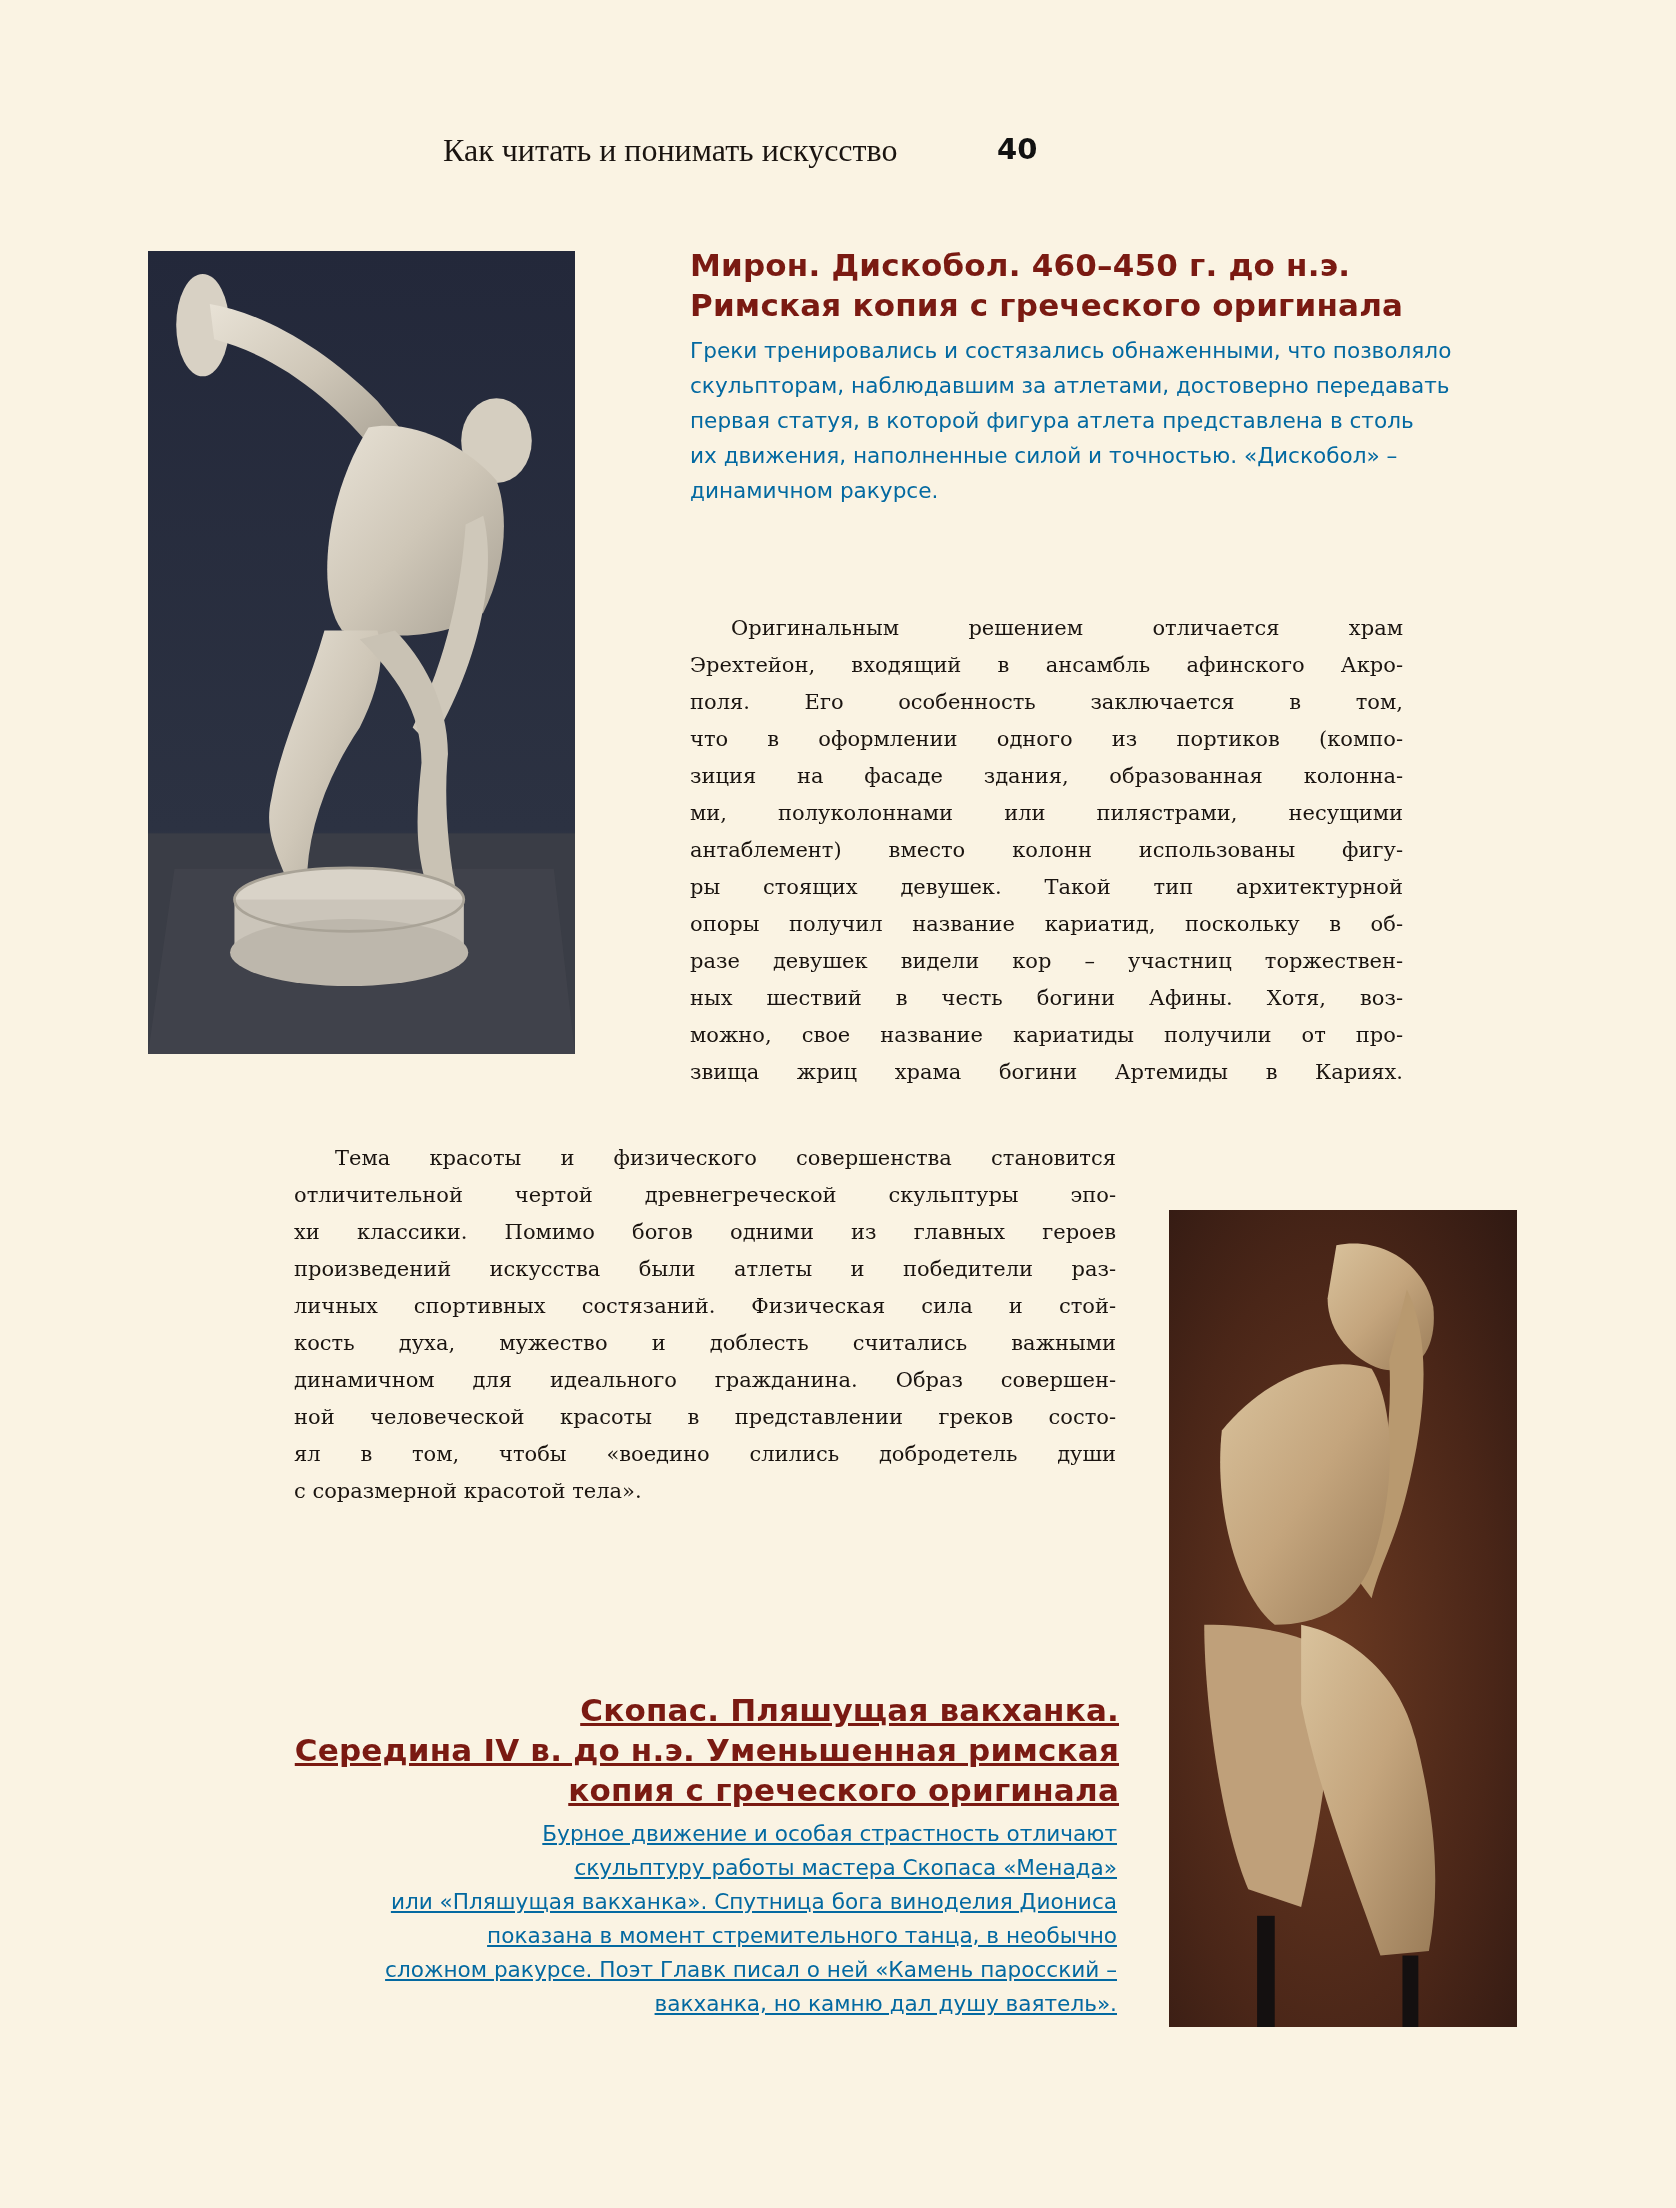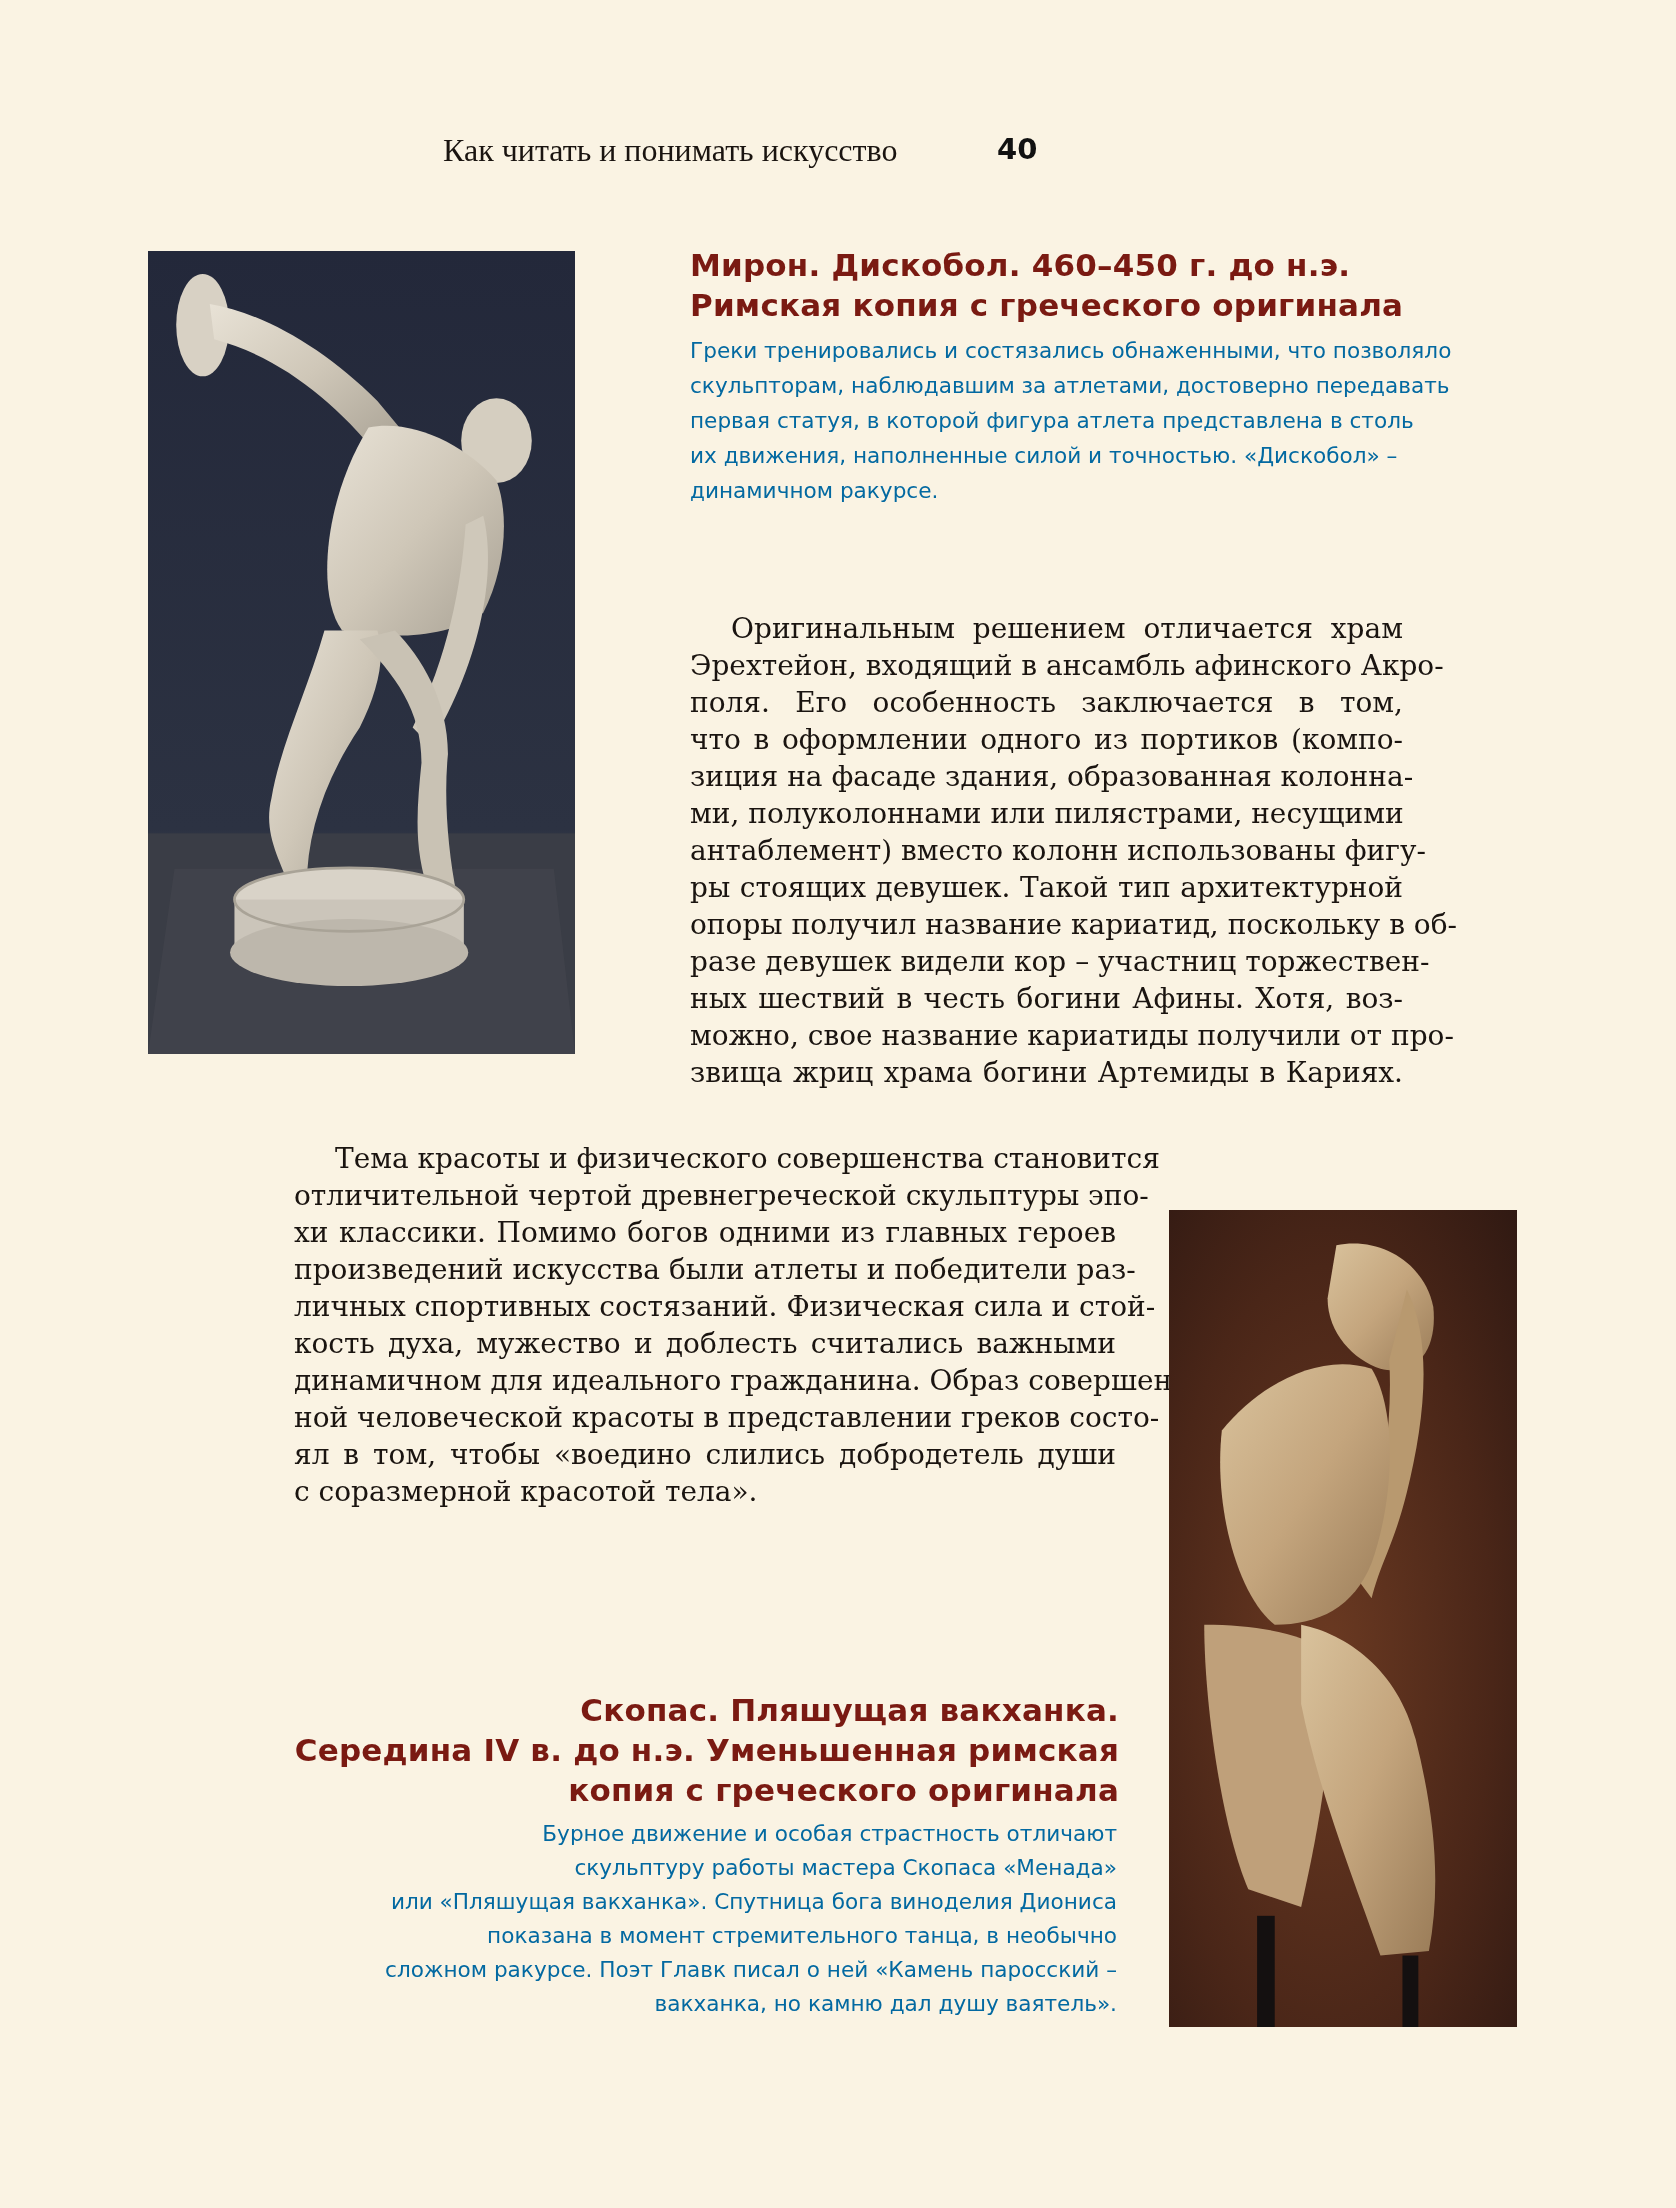--- a/index.html
+++ b/index.html
@@ -18,25 +18,25 @@
   }
   .cap-title {
     font-family:"DejaVu Sans", sans-serif; font-weight:bold; color:#7a1a12;
     font-size:31px; line-height:40px; white-space:nowrap; letter-spacing:0.2px;
   }
   .cap-body {
     font-family:"DejaVu Sans", sans-serif; font-size:21.6px; line-height:35px;
     color:#0369a1; white-space:nowrap;
   }
   .body-text {
-    font-family:"DejaVu Serif", serif; font-size:28px; line-height:37px; color:#1a1410;
+    font-family:"DejaVu Serif", serif; font-size:21px; line-height:37px; color:#1a1410;
   }
   .line { display:block; white-space:nowrap; text-align:justify; text-align-last:justify; }
   .line.last { text-align-last:left; }
-  .right .line { text-align-last:right; }
+  .right .line { text-align-last:right;text-decoration:underline; }
 
   .photo { overflow:hidden; }
   .photo svg { display:block; width:100%; height:100%; }
 </style>
 </head>
 <body>
 
 <div class="abs running-head">Как читать и понимать искусство</div>
 <div class="abs page-num">40</div>
 

